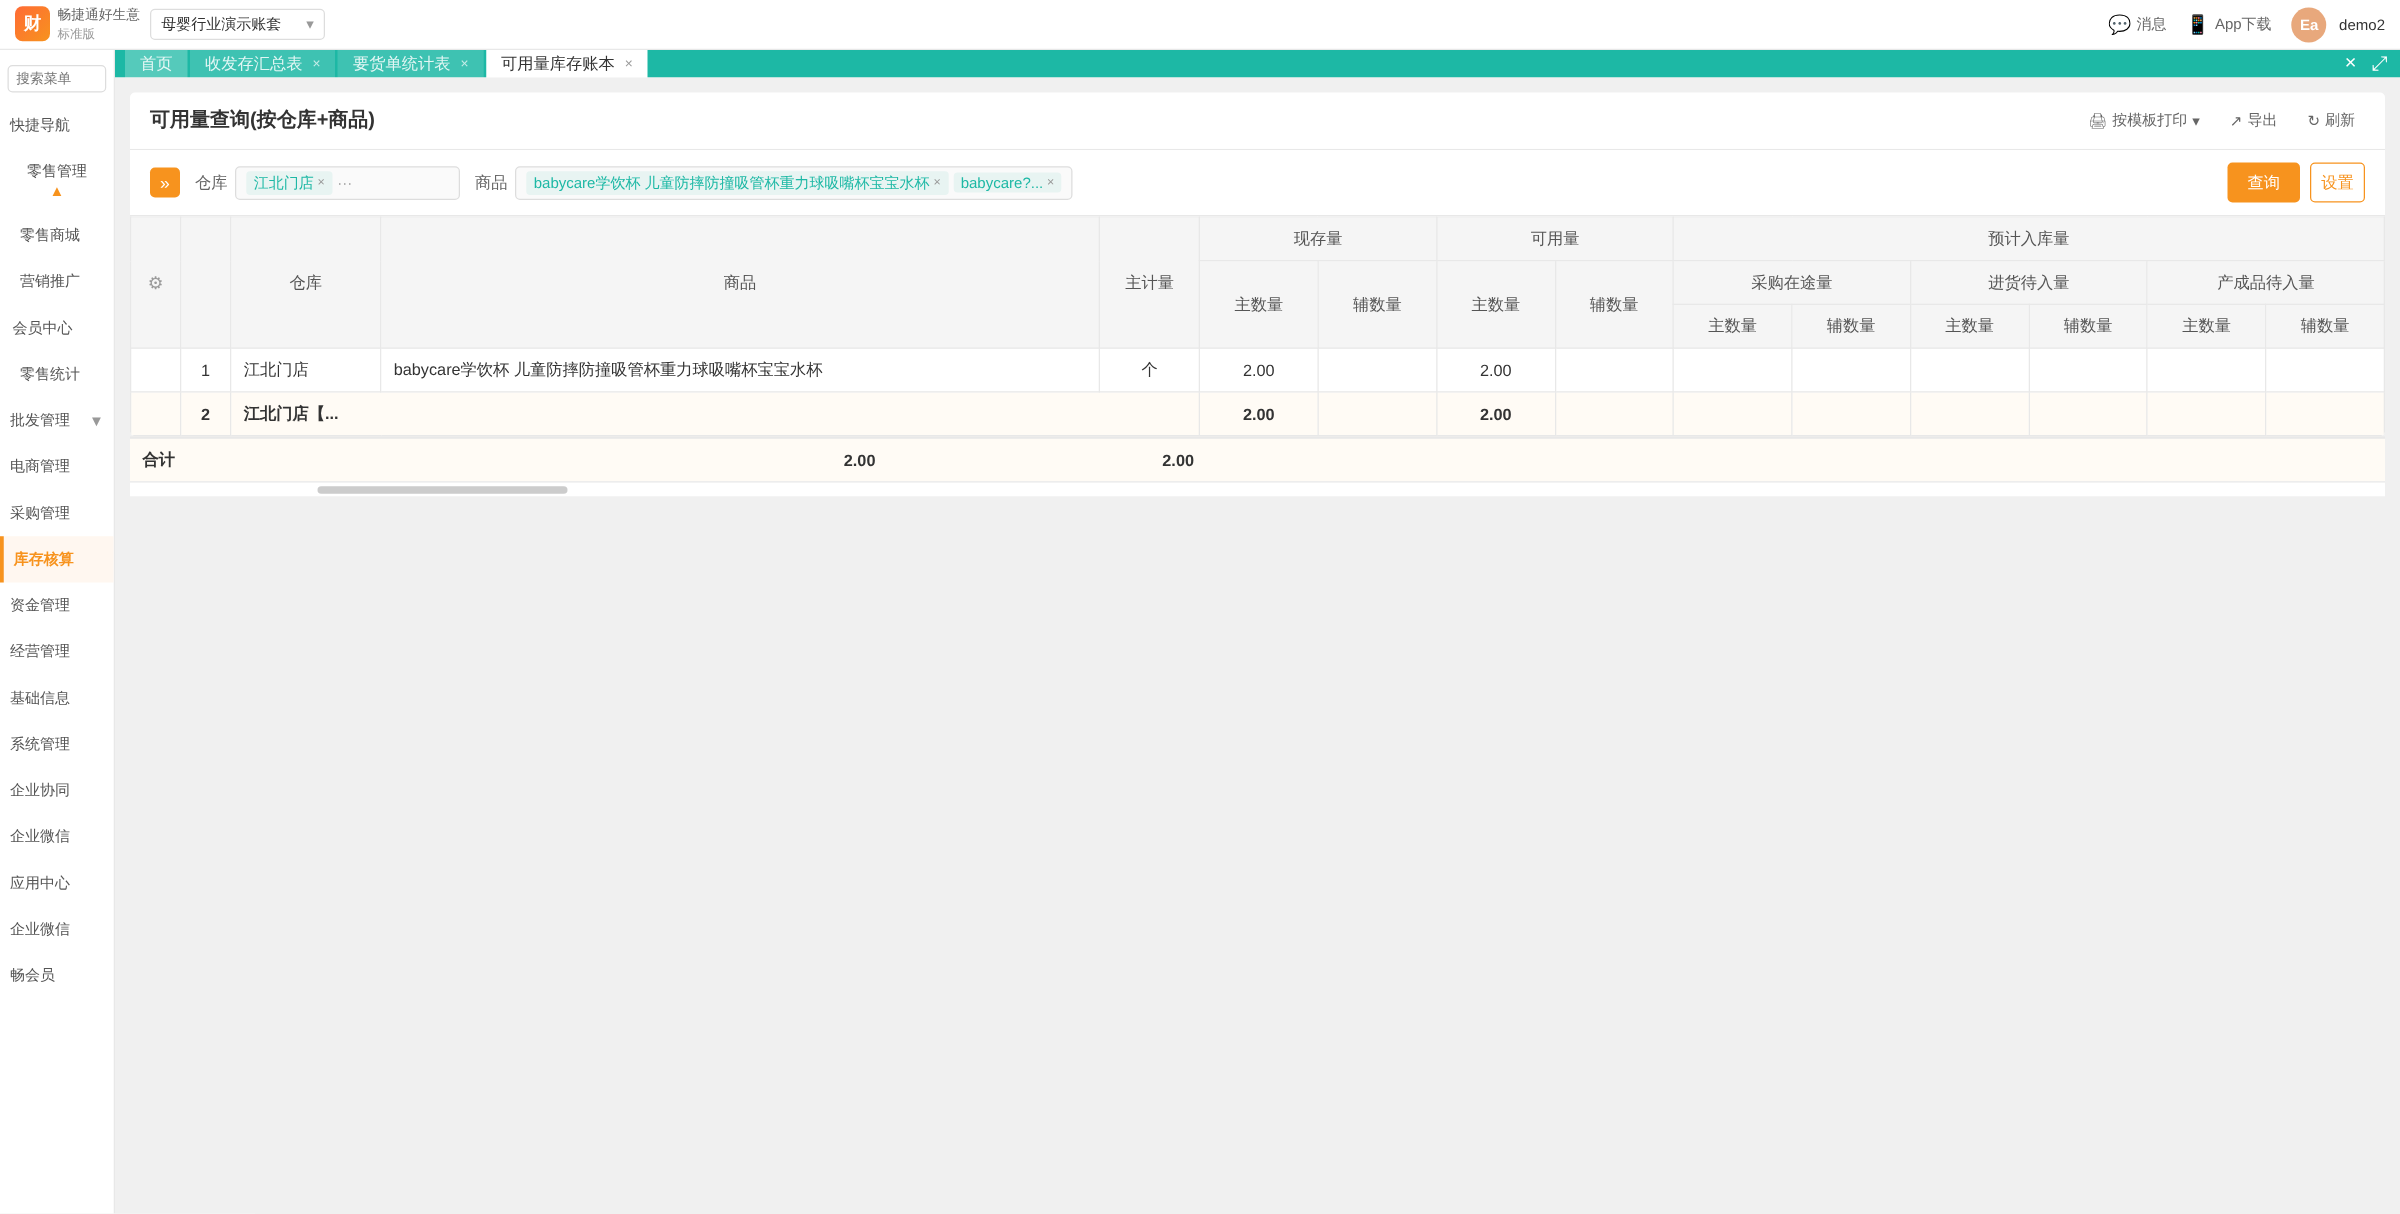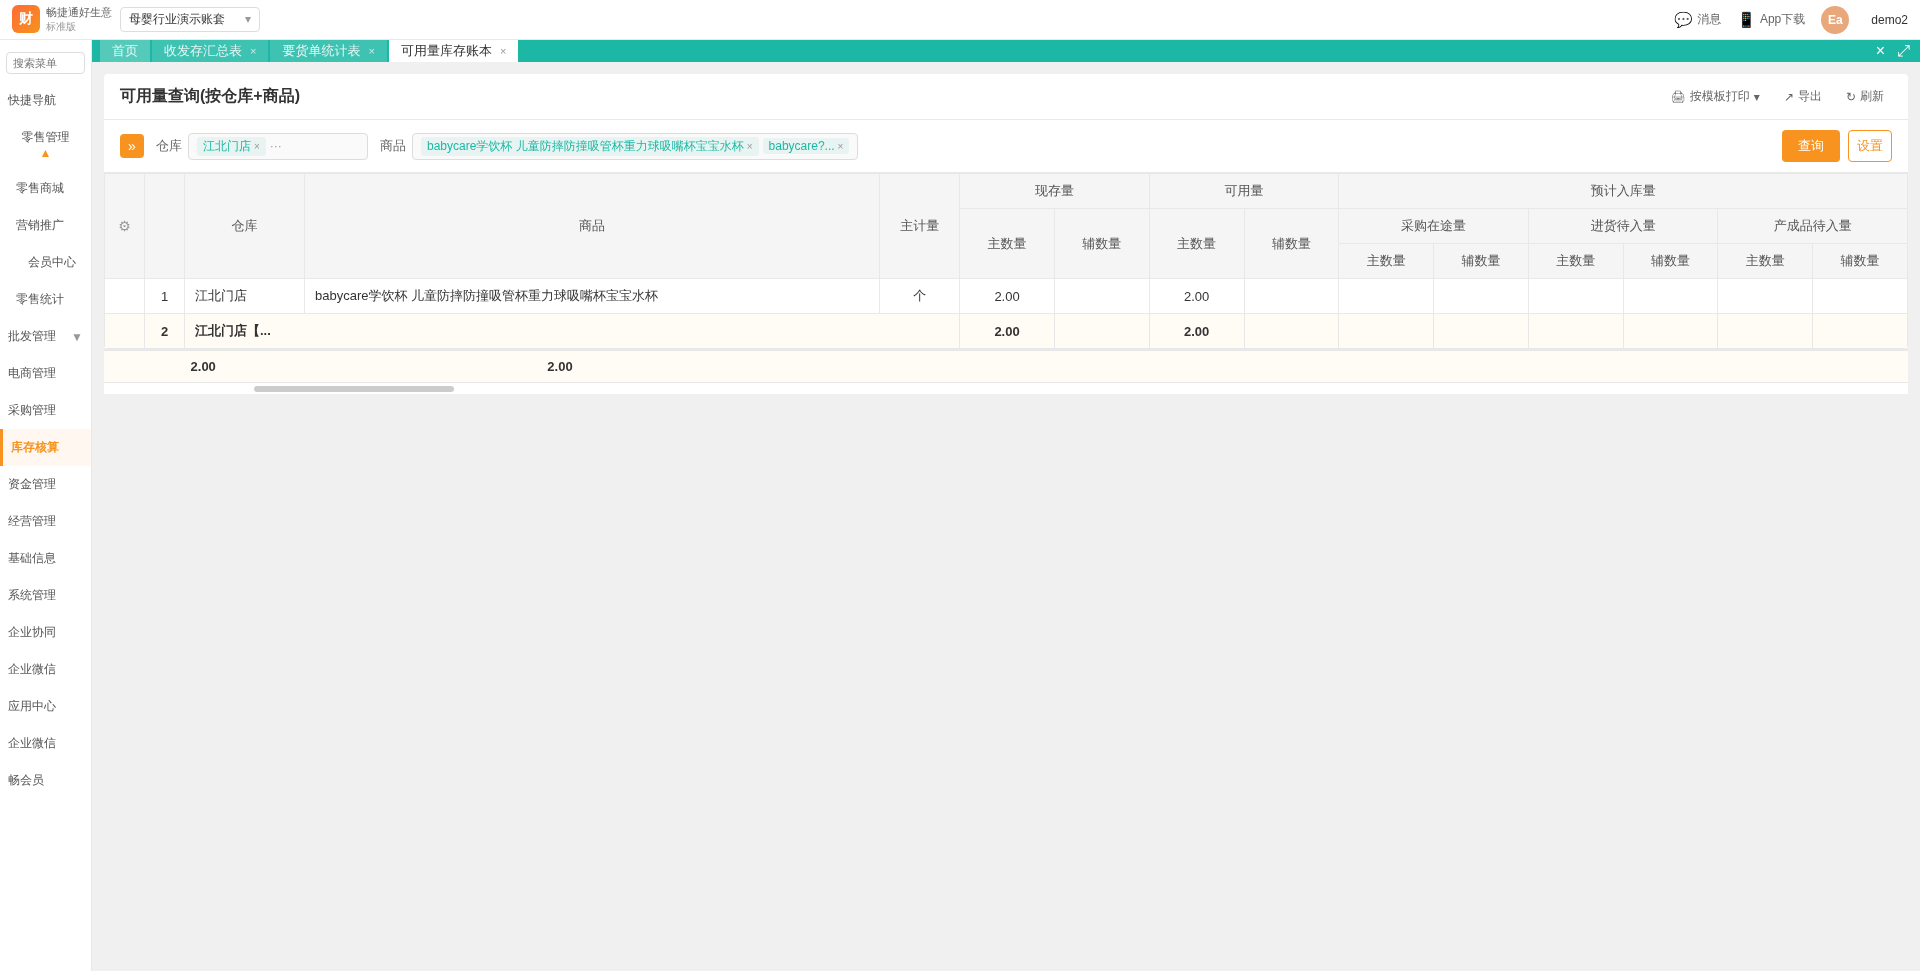--- a/index.html
+++ b/index.html
@@ -196,21 +196,21 @@
   </div>
   <div class="top-bar-right">
     <div class="top-bar-action">
       <span style="font-size:15px;">💬</span>
       <span>消息</span>
     </div>
     <div class="top-bar-action">
       <span style="font-size:15px;">📱</span>
       <span>App下载</span>
     </div>
-    <div style="display:flex;align-items:center;gap:22px;text-align:center;">
+    <div style="display:flex;align-items:center;gap:10px;text-align:center;">
       <div class="user-avatar">
         <span>Ea</span>
       </div>
       <span class="user-name">demo2</span>
     </div>
   </div>
 </div>
 
 <div class="main-container">
 
@@ -225,21 +225,21 @@
     <div class="sidebar-nav-item" style="justify-content:space-between;flex-direction:column;">
       <span>零售管理</span>
       <span style="color:#f7931e;">▲</span>
     </div>
     <div class="sidebar-nav-item" style="padding-left:16px;">
       <span>零售商城</span>
     </div>
     <div class="sidebar-nav-item" style="padding-left:16px;">
       <span>营销推广</span>
     </div>
-    <div class="sidebar-nav-item" style="padding-left:28px;">
+    <div class="sidebar-nav-item" style="padding-left:10px;">
       <span>会员中心</span>
     </div>
     <div class="sidebar-nav-item" style="padding-left:16px;">
       <span>零售统计</span>
     </div>
     <div class="sidebar-nav-item" style="justify-content:space-between;">
       <span>批发管理</span>
       <span style="color:#999;">▼</span>
     </div>
     <div class="sidebar-nav-item">
@@ -483,20 +483,21 @@
               <td></td>
               <td></td>
               <td></td>
               <td></td>
             </tr>
           </tbody>
         </table>
       </div>
 
       <div style="background:#fffbf5; border-top:2px solid #e8e8e8; display:flex; align-items:center; padding:8px 10px; font-size:13px; font-weight:bold; margin-top:0;">
+        <span style="width:510px; text-align:left;">合计</span>
         <span style="flex:1; text-align:center;">2.00</span>
         <span style="flex:1; text-align:center;"></span>
         <span style="flex:1; text-align:center;">2.00</span>
         <span style="flex:1; text-align:center;"></span>
         <span style="flex:1; text-align:center;"></span>
         <span style="flex:1; text-align:center;"></span>
         <span style="flex:1; text-align:center;"></span>
         <span style="flex:1; text-align:center;"></span>
         <span style="flex:1; text-align:center;"></span>
         <span style="flex:1; text-align:center;"></span>

